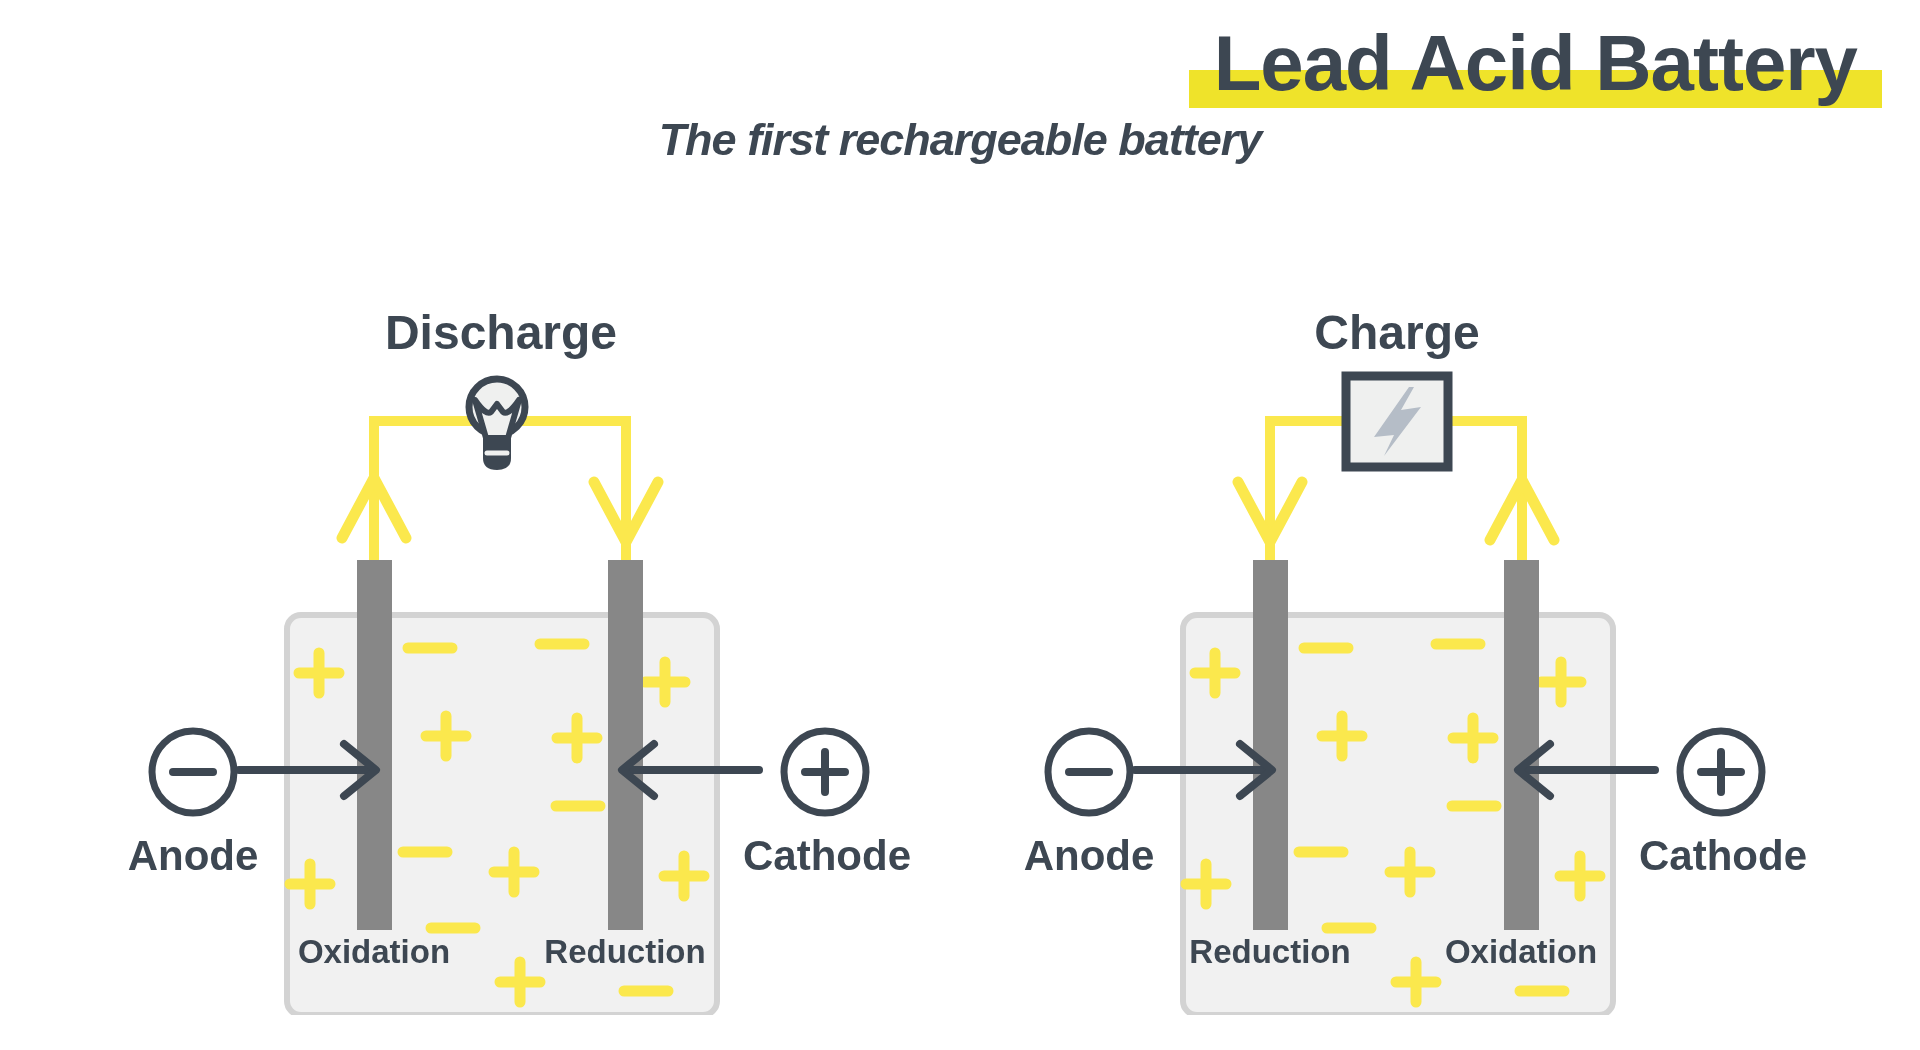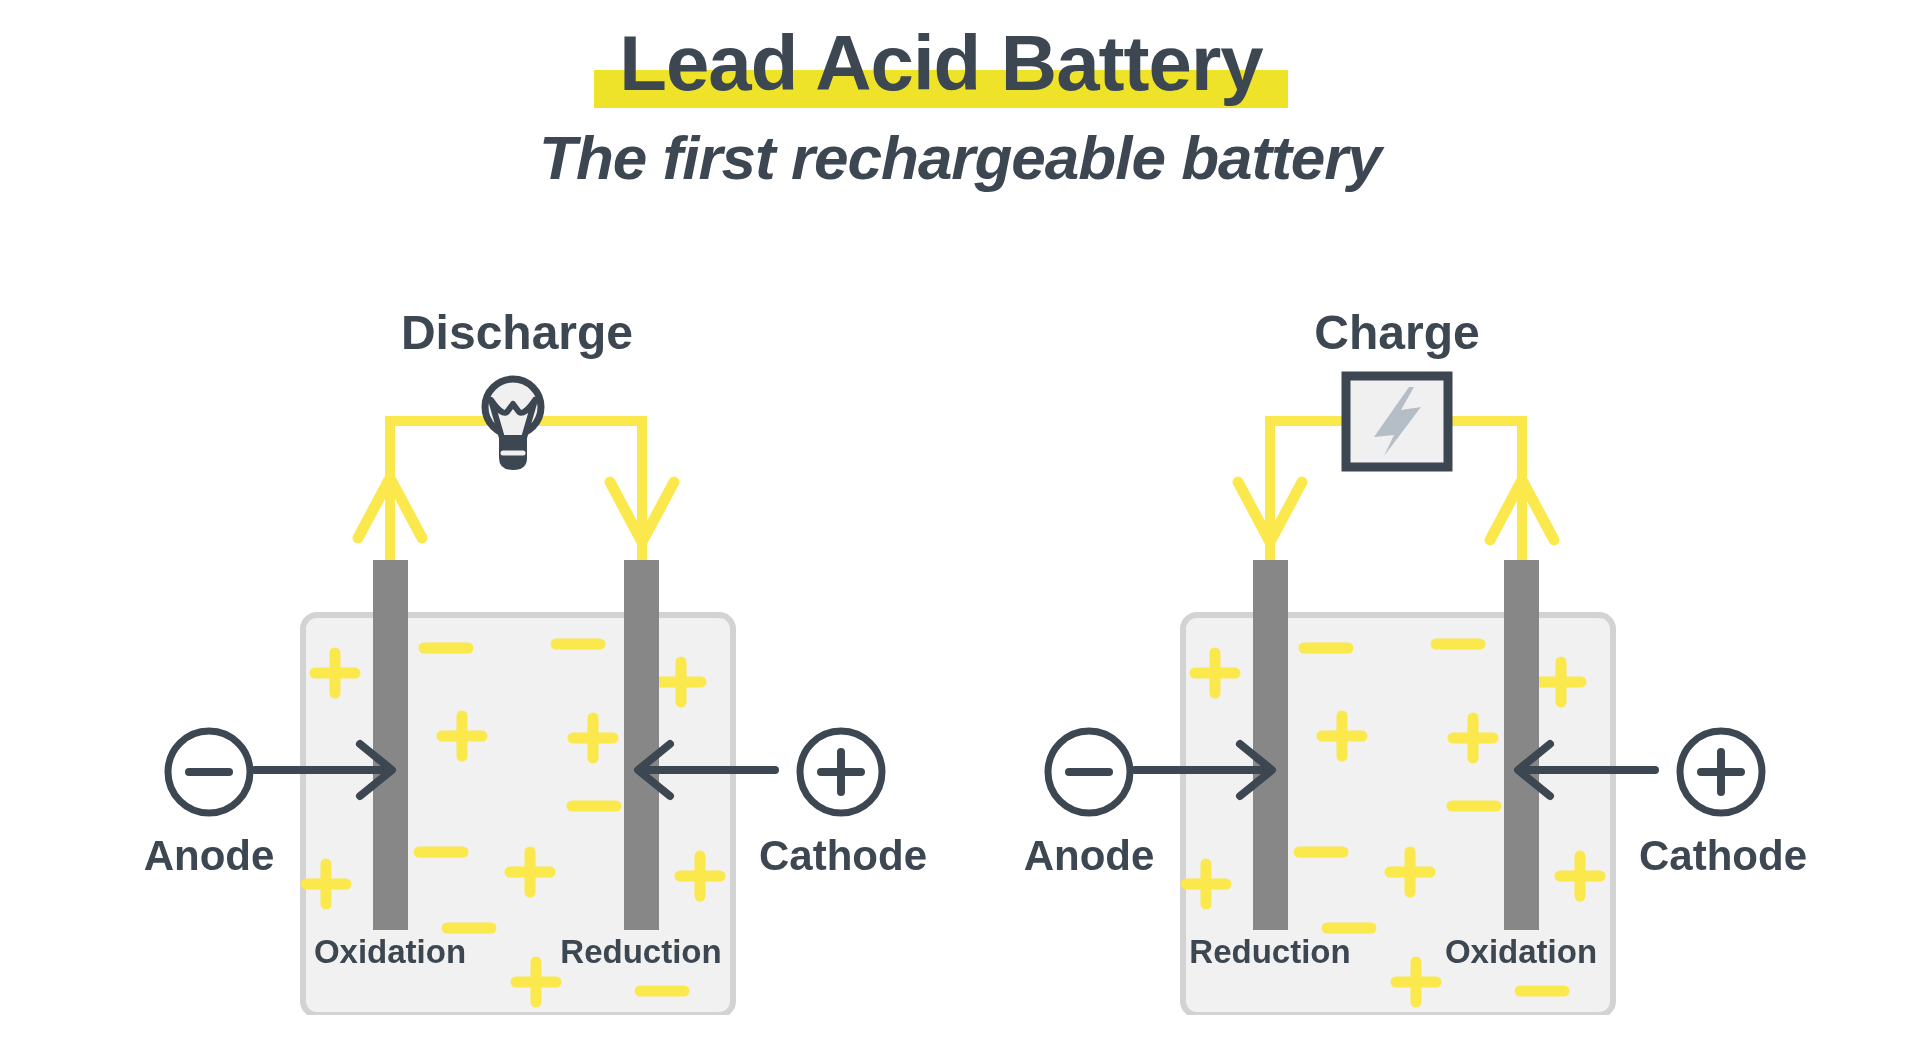--- a/index.html
+++ b/index.html
@@ -4,36 +4,36 @@
 <style>
   html,body { margin:0; padding:0; background:#ffffff; }
   .page {
     position:relative; width:1920px; height:1050px; overflow:hidden;
     background:#ffffff;
     font-family:"Liberation Sans", sans-serif;
     color:#3d4752;
   }
   
   .header { position:absolute; top:0; left:0; width:1920px; text-align:center; }
-  .title-row { position:absolute; top:18px; left:0; width:1882px; text-align:center; }
+  .title-row { position:absolute; top:18px; left:0; width:1882px; text-align:right; }
   .page-title {
     display:inline-block;
     font-size:78px; font-weight:700; line-height:90px; letter-spacing:-1px;
     color:#3d4752;
     padding:0 25px;
     background:linear-gradient(to bottom, rgba(0,0,0,0) 58%, #efe32a 58%, #efe32a 100%);
   }
   .page-subtitle {
-    position:absolute; top:122px; left:0; width:1920px; text-align:center;
-    font-size:62px; font-weight:700; font-style:italic; letter-spacing:-1px;
+    position:absolute; top:114px; left:0; width:1920px; text-align:center;
+    font-size:45px; font-weight:700; font-style:italic; letter-spacing:-1px;
     color:#3d4752;
   }
   
   .diagram { position:absolute; top:300px; width:830px; height:715px; }
-  .diagram.left  { left:130px; }
+  .diagram.left  { left:114px; }
   .diagram.right { left:1010px;text-decoration:underline; }
   svg text { fill:#3d4752; }
   .svg-title           { font:700 48px "Liberation Sans", sans-serif; }
   .svg-terminal-label  { font:700 42px "Liberation Sans", sans-serif; }
   .svg-electrode-label { font:700 33px "Liberation Sans", sans-serif; }
   .wire        { stroke:#fbe84d; stroke-width:10; fill:none; }
   .wire-arrow  { stroke:#fbe84d; stroke-width:11; fill:none; stroke-linecap:round; stroke-linejoin:round; }
   .tank        { fill:#f1f1f1; stroke:#d3d3d3; stroke-width:6; }
   .electrode   { fill:#878787; }
   .ion-symbols path { stroke:#fbe84d; stroke-width:11; stroke-linecap:round; fill:none; }

